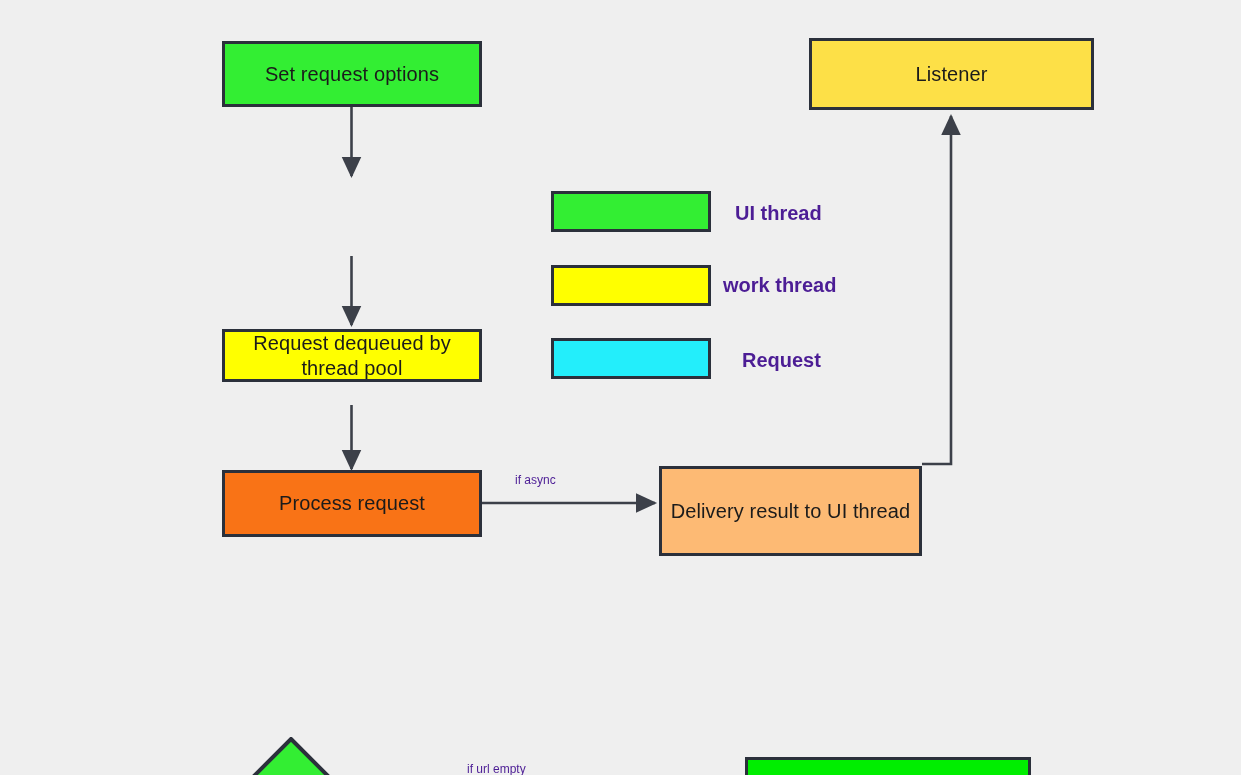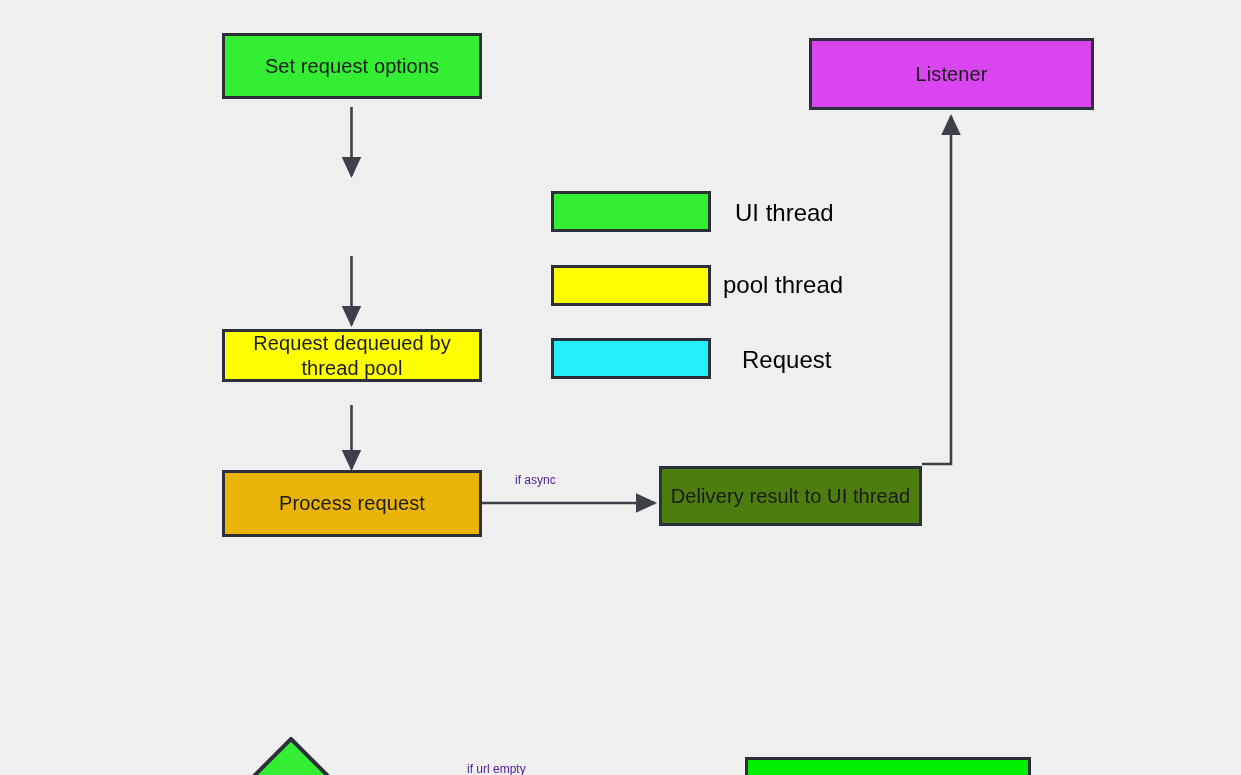--- a/index.html
+++ b/index.html
@@ -33,24 +33,25 @@
   .node .node-label { display: block; padding: 0 8px; }
 
   .swatch {
     position: absolute;
     box-sizing: border-box;
     border: 3px solid #2b303b;
   }
 
   .legend-label {
     position: absolute;
-    color: #000000;
-    font-size: 24px;
+    color: #4c1d95;
+    font-size: 20px;
     line-height: 24px;
     white-space: nowrap;
+    font-weight: bold;
   }
 
   .edge-label {
     position: absolute;
     color: #4c1d95;
     font-size: 12px;
     line-height: 24px;
     white-space: nowrap;
   }
 
@@ -84,38 +85,38 @@
 
     <line x1="351.5" y1="256" x2="351.5" y2="325" stroke="#3c4049" stroke-width="2.6" marker-end="url(#arrowhead)"></line>
 
     <line x1="351.5" y1="405" x2="351.5" y2="469" stroke="#3c4049" stroke-width="2.6" marker-end="url(#arrowhead)"></line>
 
     <line x1="482" y1="503" x2="655" y2="503" stroke="#3c4049" stroke-width="2.6" marker-end="url(#arrowhead)"></line>
 
     <path d="M922,464 L951,464 L951,116" fill="none" stroke="#3c4049" stroke-width="2.6" marker-end="url(#arrowhead)"></path>
   </svg>
 
-  <div class="node" style="left:222px; top:33px; width:260px; height:66px; background:#33ee33;">
+  <div class="node" style="left:222px; top:41px; width:260px; height:66px; background:#33ee33;">
     <span class="node-label">Set request options</span>
   </div>
 
 
   <div class="node" style="left:222px; top:329px; width:260px; height:53px; background:#ffff00;">
     <span class="node-label">Request dequeued by thread pool</span>
   </div>
 
-  <div class="node" style="left:222px; top:470px; width:260px; height:67px; background:#eab308;">
+  <div class="node" style="left:222px; top:470px; width:260px; height:67px; background:#f97316;">
     <span class="node-label">Process request</span>
   </div>
 
-  <div class="node" style="left:659px; top:466px; width:263px; height:60px; background:#4d7c0f;">
+  <div class="node" style="left:659px; top:466px; width:263px; height:90px; background:#fdba74;">
     <span class="node-label">Delivery result to UI thread</span>
   </div>
 
-  <div class="node" style="left:809px; top:38px; width:285px; height:72px; background:#d946ef;">
+  <div class="node" style="left:809px; top:38px; width:285px; height:72px; background:#fde047;">
     <span class="node-label">Listener</span>
   </div>
 
   <div class="diamond" style="left:226px; top:737px; width:130px; height:130px;">
     <svg width="130" height="130" viewBox="0 0 130 130" xmlns="http://www.w3.org/2000/svg">
       <polygon points="65,2 128,65 65,128 2,65" fill="#33ee33" stroke="#2b303b" stroke-width="4"></polygon>
     </svg>
   </div>
 
   <div class="node" style="left:745px; top:757px; width:286px; height:70px; background:#00ee00;">
@@ -125,20 +126,20 @@
   <div class="edge-label" style="left:515px; top:468px;">if async</div>
 
   <div class="edge-label" style="left:467px; top:757px;">if url empty</div>
 
   <div>
 
     <div class="swatch" style="left:551px; top:191px; width:160px; height:41px; background:#33ee33;"></div>
     <div class="legend-label" style="left:735px; top:201px;">UI thread</div>
 
     <div class="swatch" style="left:551px; top:265px; width:160px; height:41px; background:#ffff00;"></div>
-    <div class="legend-label" style="left:723px; top:273px;">pool thread</div>
+    <div class="legend-label" style="left:723px; top:273px;">work thread</div>
 
     <div class="swatch" style="left:551px; top:338px; width:160px; height:41px; background:#23eefb;"></div>
     <div class="legend-label" style="left:742px; top:348px;">Request</div>
 
   </div>
 
 </div>
 
 </body></html>

